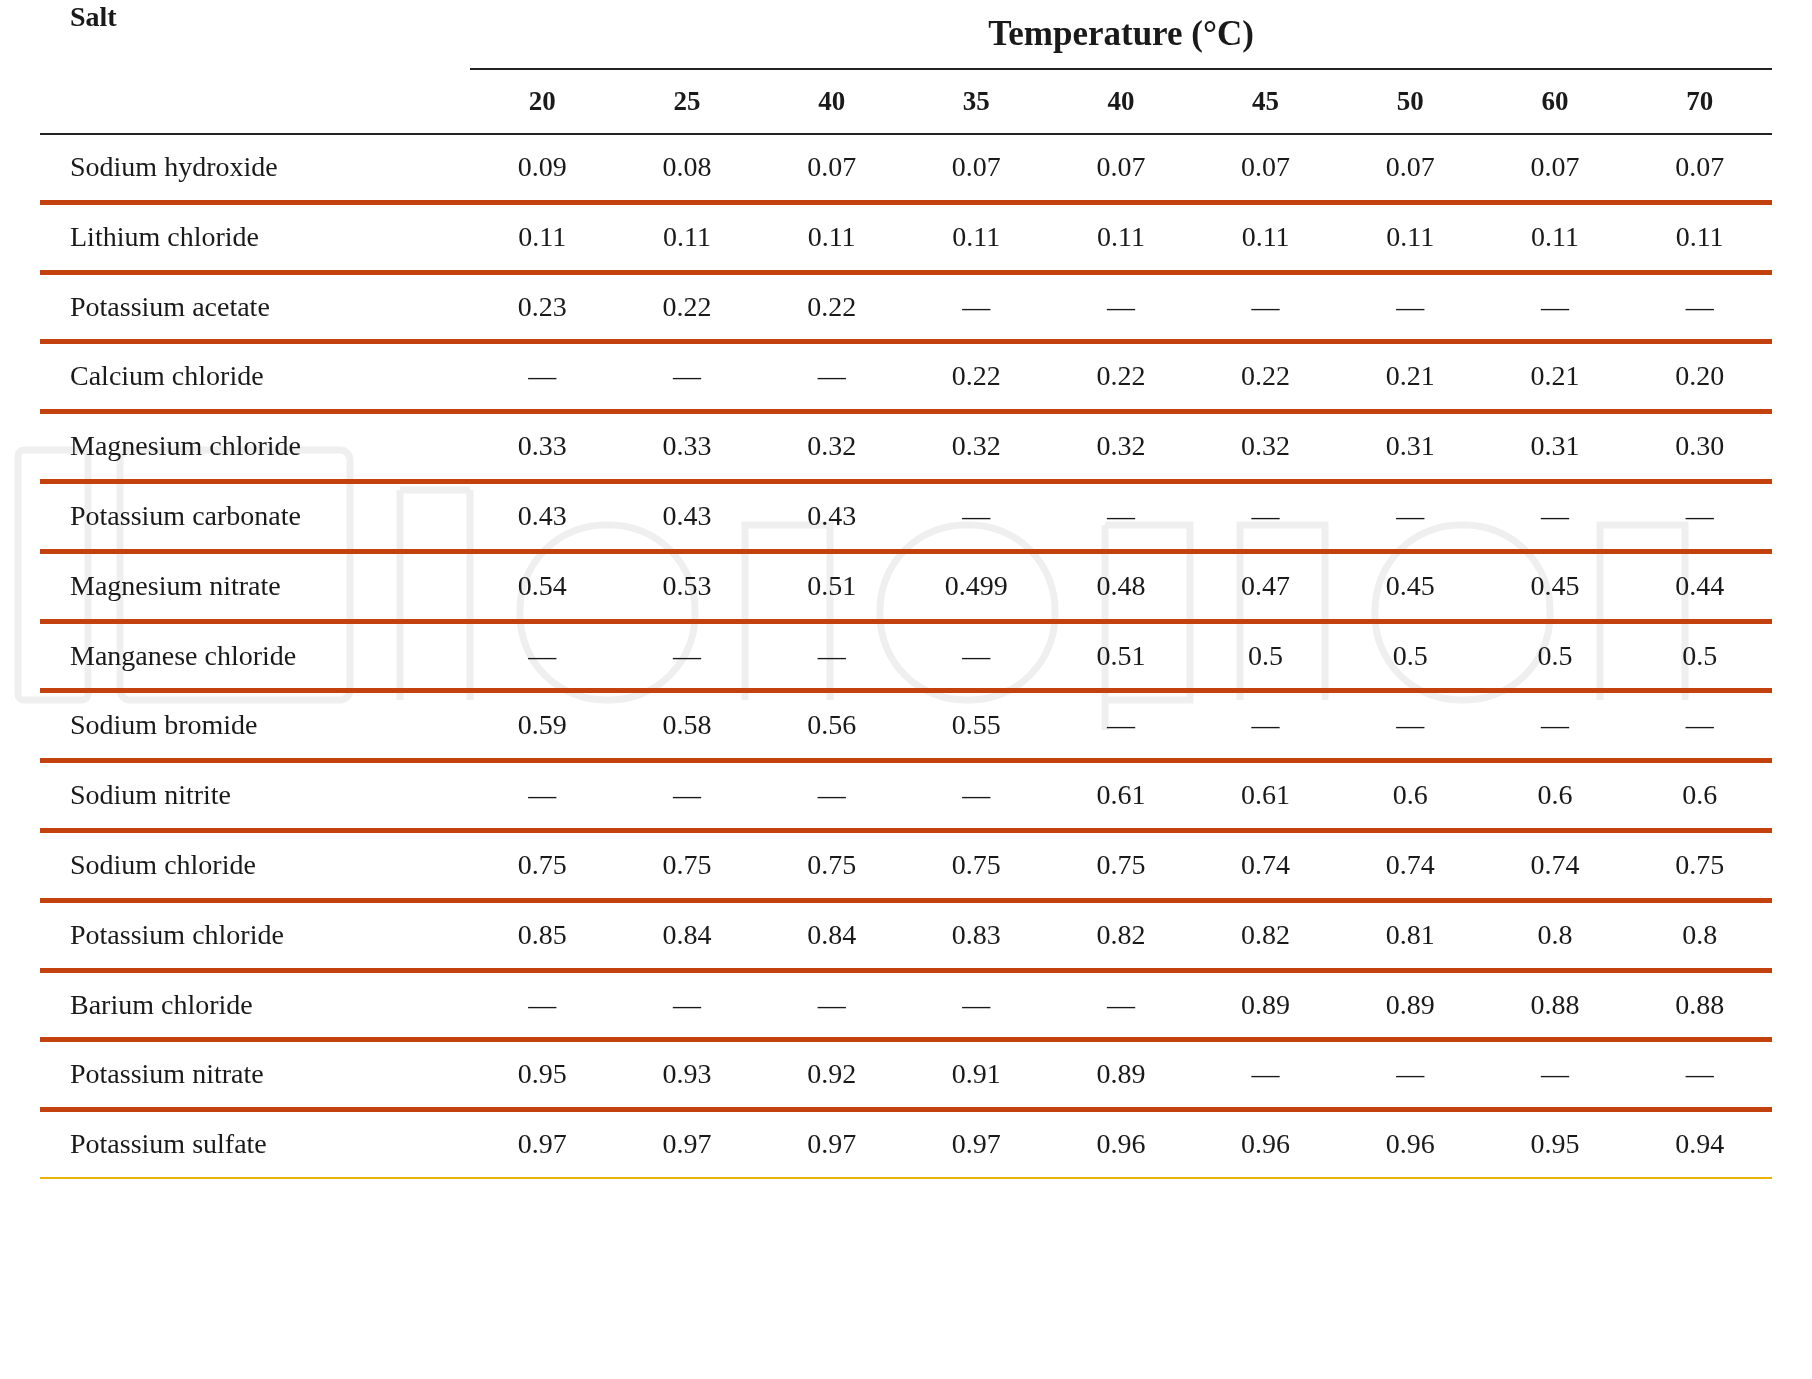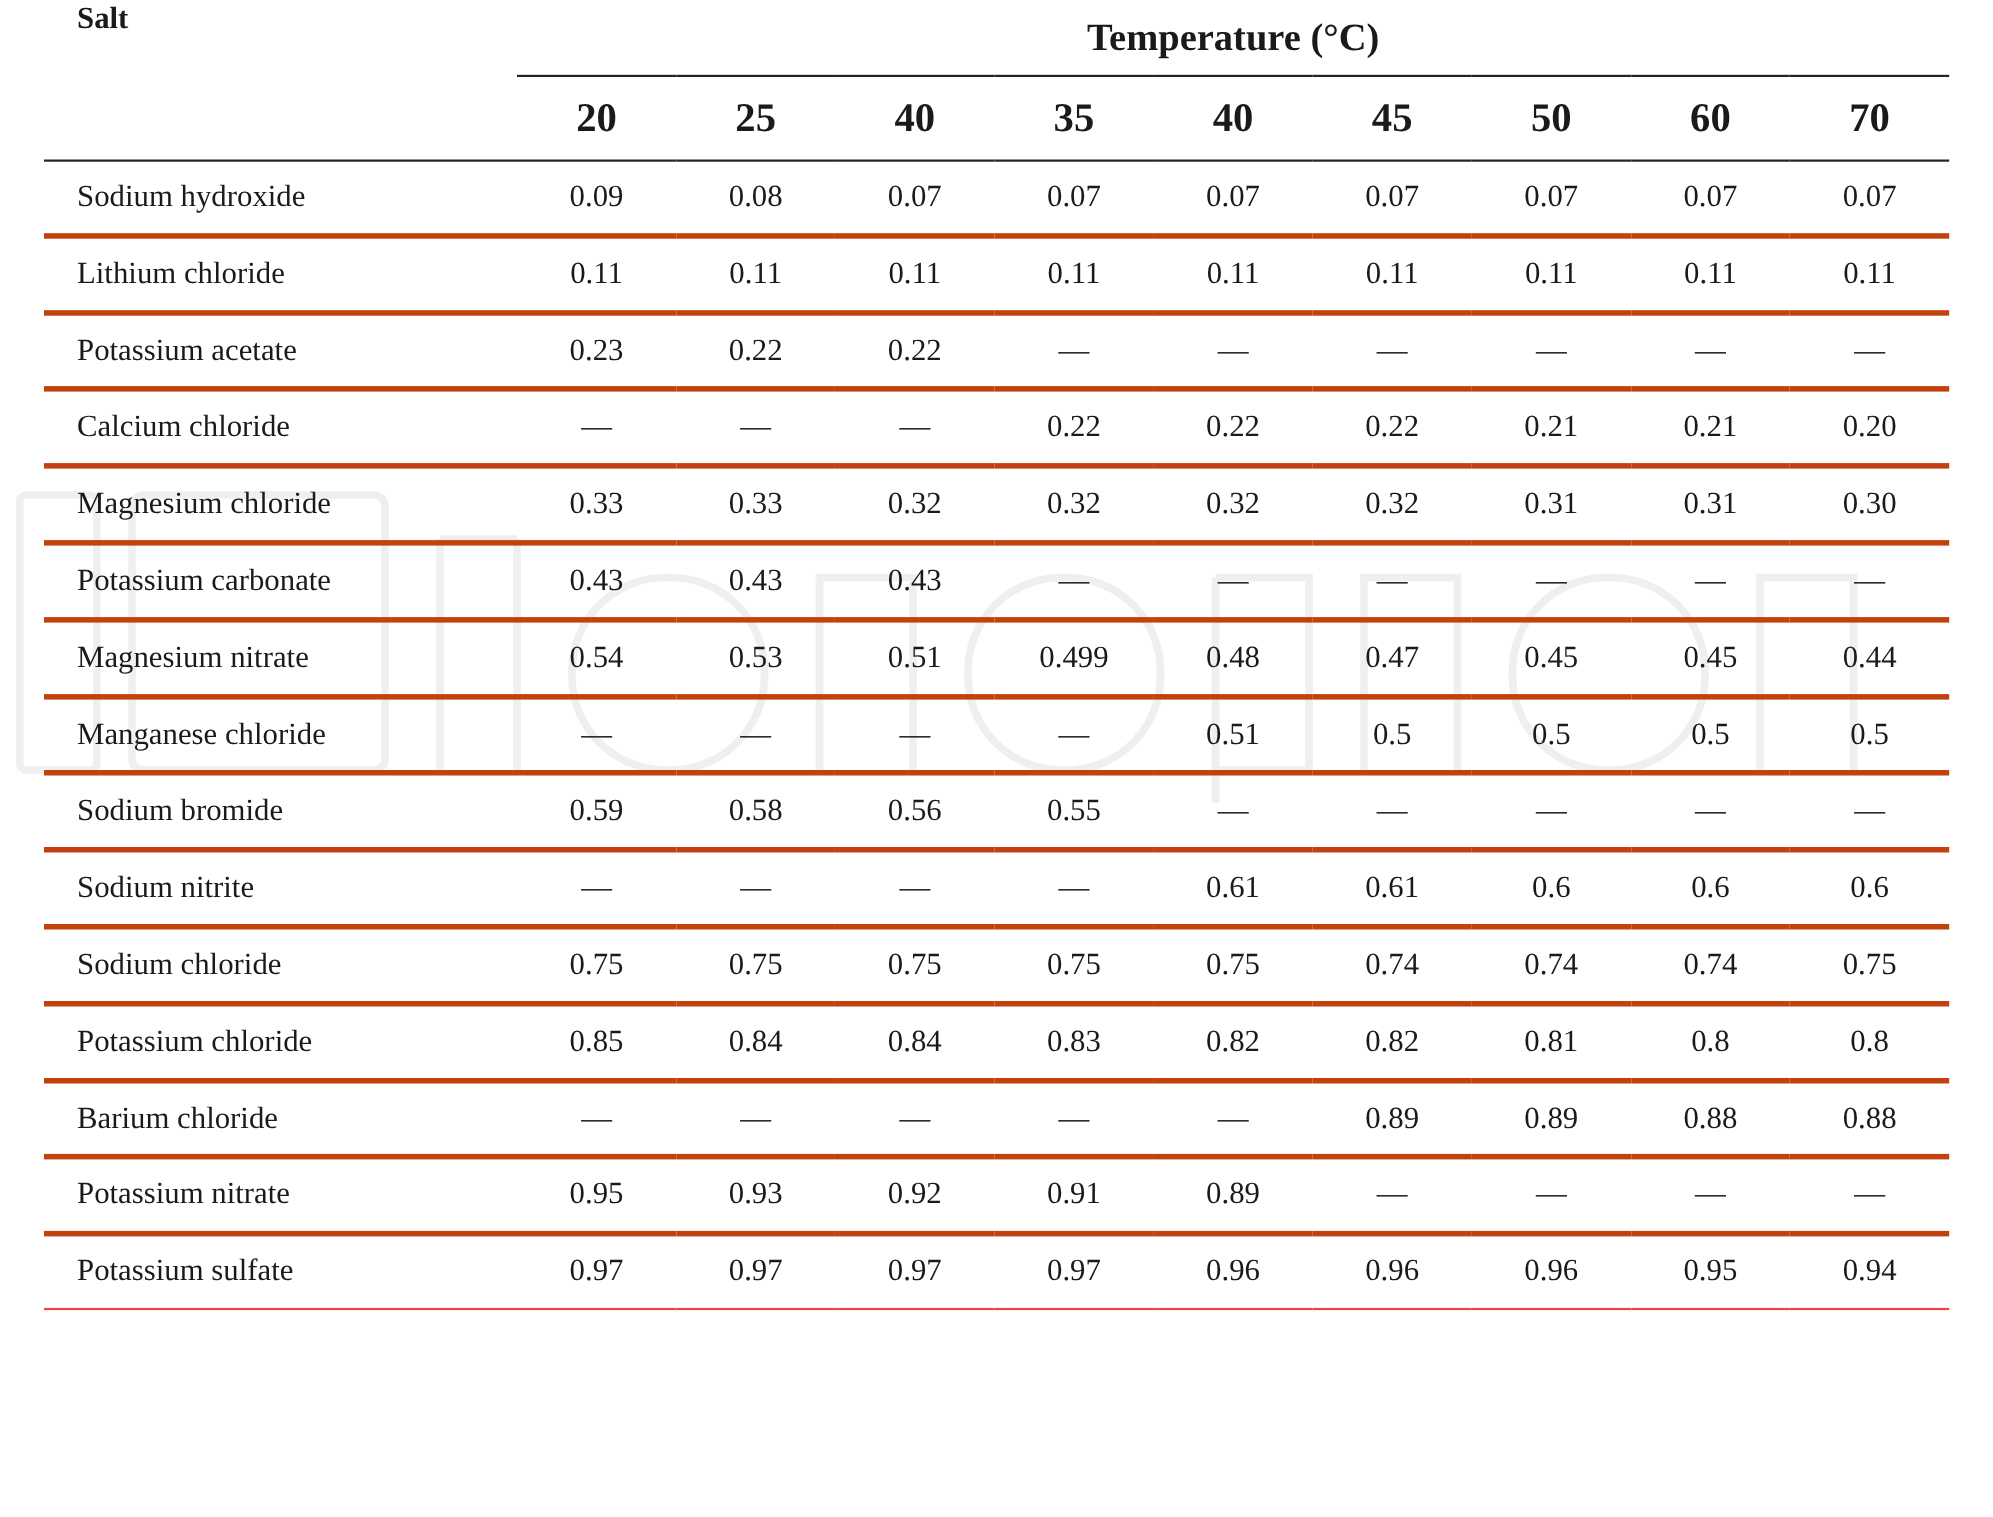--- a/index.html
+++ b/index.html
@@ -64,31 +64,31 @@
     text-align: center;
     vertical-align: top;
     padding: 14px 0 14px 0;
     font-size: 35px;
     border-bottom: 2px solid #232323;
   }
 
   th.sub-head {
     text-align: center;
     padding: 16px 0 16px 0;
-    font-size: 37px;
+    font-size: 27px;
   }
   tr.subhead-row {
     border-bottom: 2px solid #232323;
   }
 
   tbody tr {
     border-bottom: 5px solid #c2410c;
   }
   tbody tr:last-child {
-    border-bottom: 2px solid #ef4444;
+    border-bottom: 2px solid #eab308;
   }
 
   tbody td {
     padding: 17px 0 17px 0;
     font-size: 28px;
     text-align: center;
     line-height: 1.1;
   }
   tbody td.salt-name {
     text-align: left;

